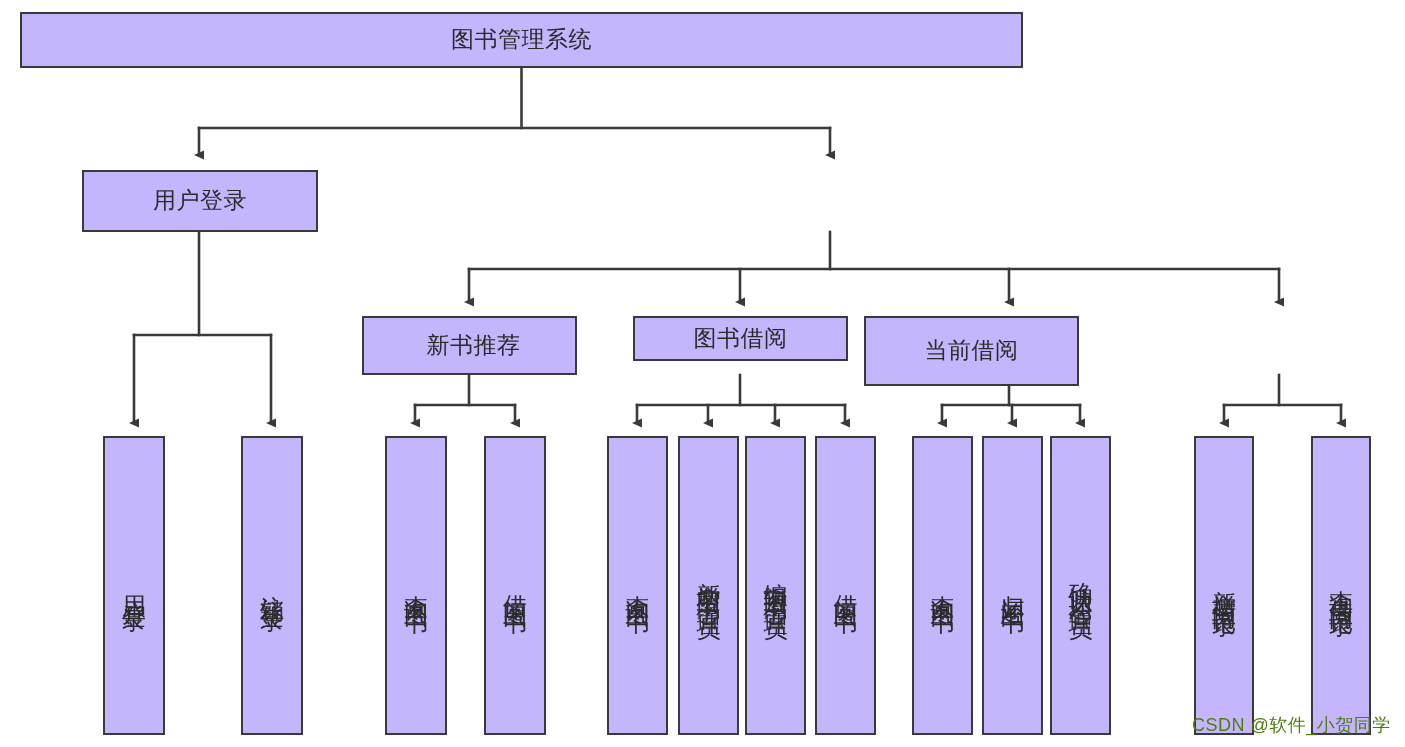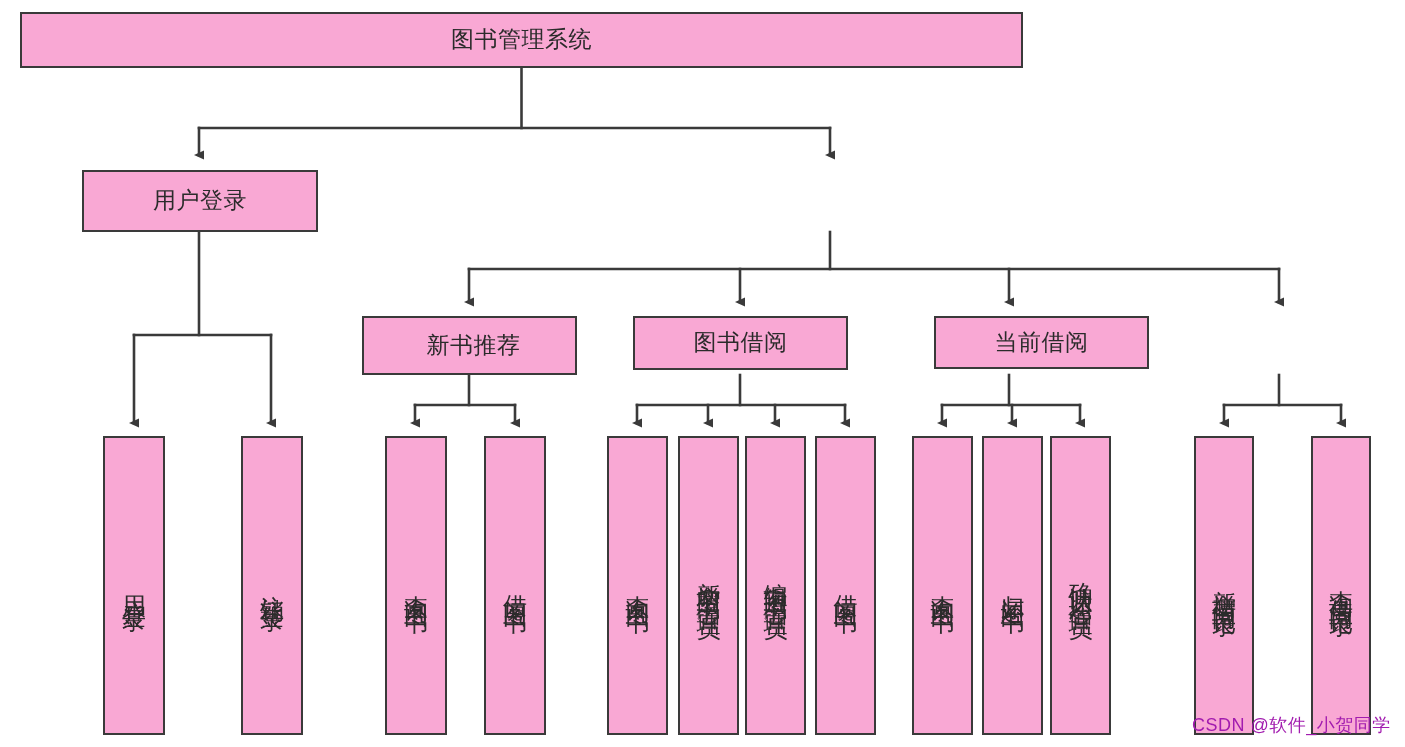--- a/index.html
+++ b/index.html
@@ -21,21 +21,21 @@
     position: absolute;
     left: 0;
     top: 0;
     width: 1405px;
     height: 747px;
     pointer-events: none;
   }
   .node {
     position: absolute;
     box-sizing: border-box;
-    background: #f9a8d4;
+    background: #c4b5fd;
     border: 2px solid #3a3a3a;
     display: flex;
     align-items: center;
     justify-content: center;
     overflow: hidden;
   }
   .node .label {
     color: #2b2b2b;
     line-height: 1.12;
     text-align: center;
@@ -58,21 +58,21 @@
     font-size: 24px;
     letter-spacing: 5px;
     line-height: 1;
     white-space: nowrap;
   }
   #watermark {
     position: absolute;
     left: 1192px;
     top: 713px;
     font-size: 18px;
-    color: #a21caf;
+    color: #4d7c0f;
     letter-spacing: 0.5px;
     white-space: nowrap;
   }
 </style>
 </head>
 <body>
 
 <div id="canvas">
 
   <svg id="edges" viewBox="0 0 1405 747" xmlns="http://www.w3.org/2000/svg">
@@ -131,24 +131,24 @@
     <span class="label">图书管理系统</span>
   </div>
 
   <div class="node horiz" style="left:82px; top:170px; width:236px; height:62px;">
     <span class="label">用户登录</span>
   </div>
 
   <div class="node horiz" style="left:362px; top:316px; width:215px; height:59px;padding-left:8px;">
     <span class="label">新书推荐</span>
   </div>
-  <div class="node horiz" style="left:633px; top:316px; width:215px; height:54px;">
+  <div class="node horiz" style="left:633px; top:316px; width:215px; height:45px;">
     <span class="label">图书借阅</span>
   </div>
-  <div class="node horiz" style="left:934px; top:316px; width:215px; height:53px;">
+  <div class="node horiz" style="left:864px; top:316px; width:215px; height:70px;">
     <span class="label">当前借阅</span>
   </div>
 
   <div class="node vert" style="left:103px; top:436px; width:62px; height:299px;">
     <span class="label">用户登录</span>
   </div>
   <div class="node vert" style="left:241px; top:436px; width:62px; height:299px;">
     <span class="label">注销登录</span>
   </div>
 

